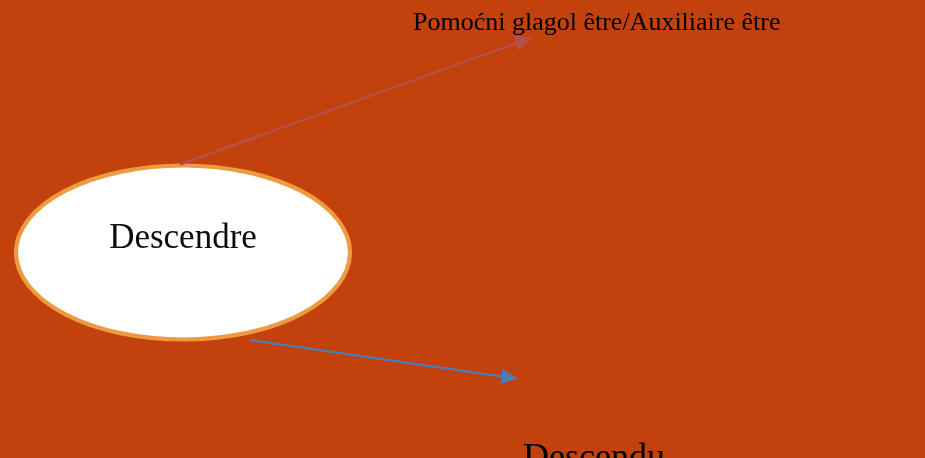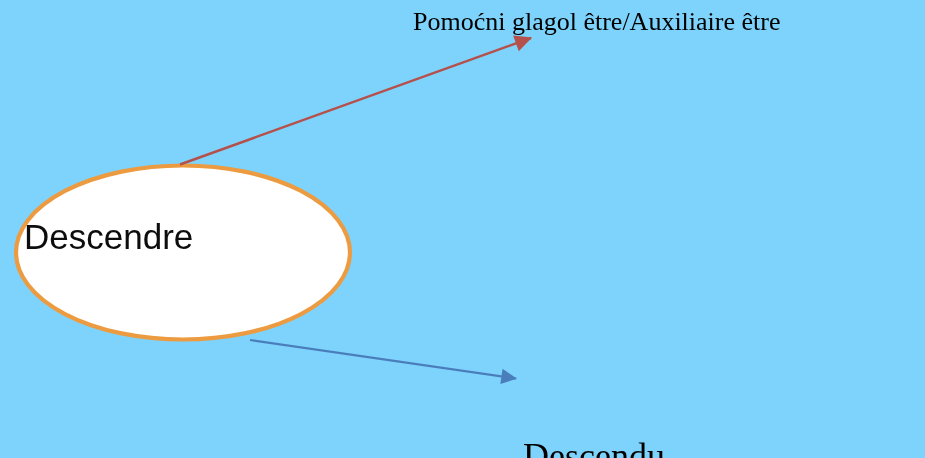--- a/index.html
+++ b/index.html
@@ -4,21 +4,21 @@
 <style>
   html, body {
     margin: 0;
     padding: 0;
     background: #ffffff;
   }
   #canvas {
     position: relative;
     width: 925px;
     height: 458px;
-    background: #7dd3fc;
+    background: #c2410c;
     overflow: hidden;
     font-family: "Liberation Serif", "DejaVu Serif", serif;
   }
   #vector-layer {
     position: absolute;
     left: 0;
     top: 0;
     width: 925px;
     height: 458px;
   }
@@ -42,24 +42,24 @@
   #label-descendu {
     left: 523px;
     top: 438px;
     font-size: 36px;
   }
   #label-node {
     position: absolute;
     left: 24px;
     top: 218px;
     width: 318px;
-    text-align: left;
+    text-align: center;
     white-space: pre;
     color: #0d0d0d;
-    font-family: Liberation Sans, sans-serif;
+    font-family: Liberation Serif, serif;
     font-size: 35px;
     line-height: 1.1;
   }
 </style>
 </head>
 <body>
 
 <div id="canvas">
 
   <svg id="vector-layer" viewBox="0 0 925 458">

